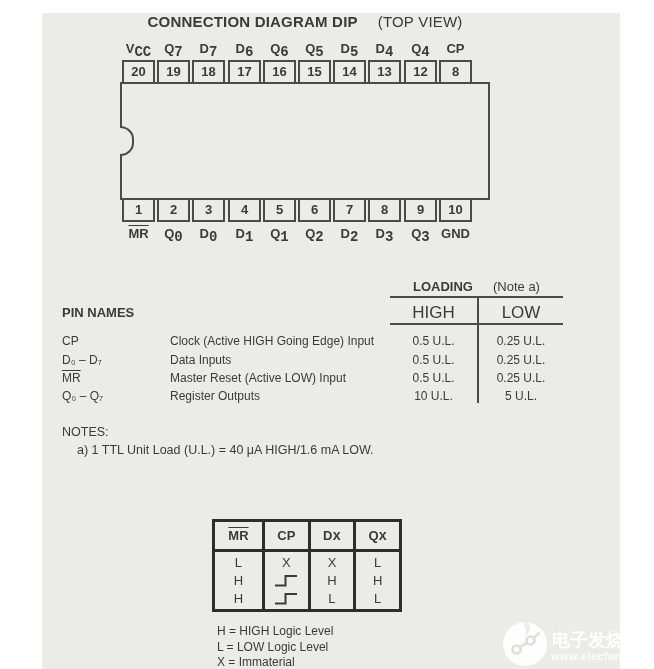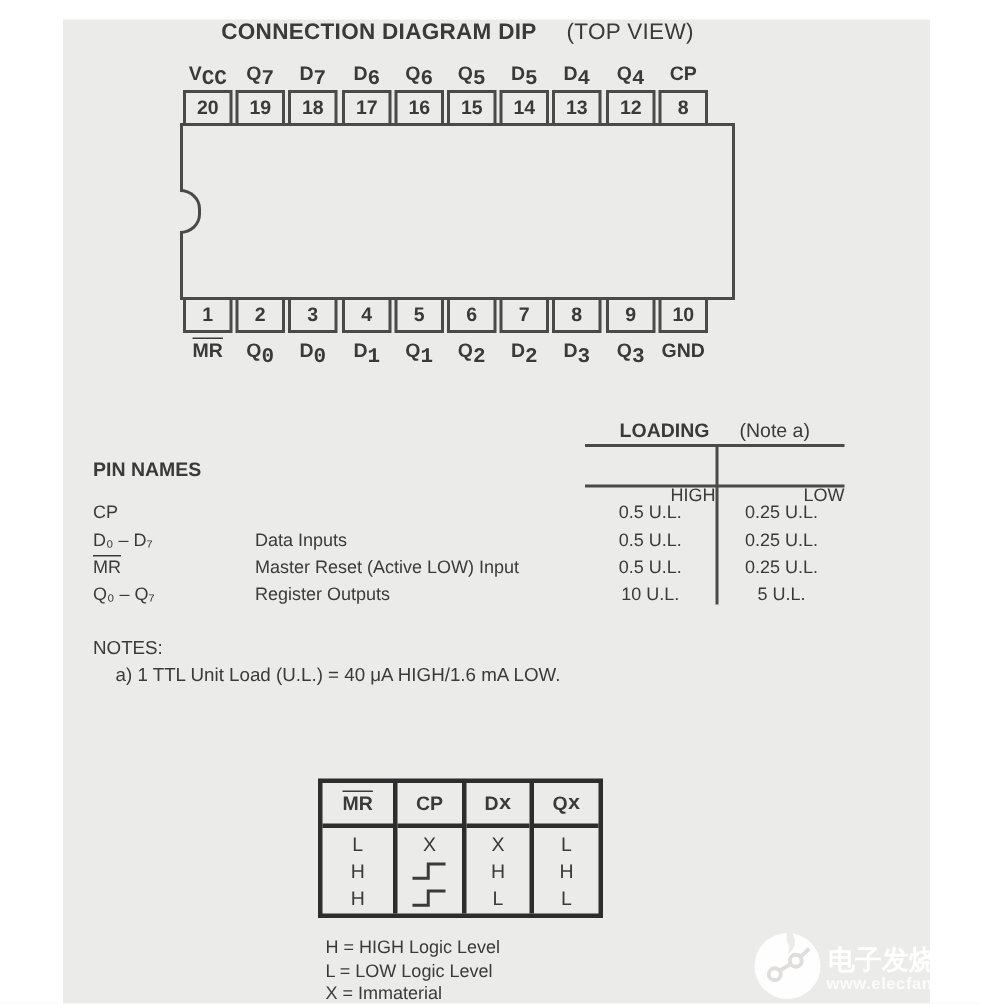--- a/index.html
+++ b/index.html
@@ -24,21 +24,21 @@
   .dipbody{left:120px;top:82px;width:370px;height:118px;border:2px solid #4a4a4a;
            box-sizing:border-box;background:#ebebe9;}
   .notch{position:absolute;left:-2px;top:50%;transform:translateY(-50%);width:14px;height:30px;
          background:#ebebe9;border:2px solid #4a4a4a;border-left:none;box-sizing:border-box;
          border-top-right-radius:16px 15px;border-bottom-right-radius:16px 15px;}
   
   .loadhdr{left:390px;top:279px;width:173px;font-size:13px;text-align:center;}
   .loadhdr .note{font-weight:400;margin-left:20px;}
   .hline{height:2px;background:#4a4a4a;}
   .vline{width:2px;background:#4a4a4a;}
-  .colhdr{top:303px;font-size:12px;text-align:right;margin-top:20px;}
+  .colhdr{top:303px;font-size:17px;text-align:center;}
   .pinnames{left:62px;top:305px;font-size:13px;}
   .prow-name{left:62px;font-size:12px;}
   .prow-desc{left:170px;font-size:12px;}
   .prow-high{left:390px;width:87px;font-size:12px;text-align:center;}
   .prow-low{left:479px;width:84px;font-size:12px;text-align:center;}
   
   .notes-h{left:62px;top:425px;font-size:12.5px;}
   .notes-a{left:77px;top:443px;font-size:12.5px;}
   
   .tt-title{left:40px;top:501px;width:530px;font-size:13.5px;}
@@ -119,20 +119,21 @@
   </div>
   <div class="abs hline" style="left:390px;top:296px;width:173px"></div>
   <div class="abs colhdr" style="left:390px;width:87px">HIGH</div>
   <div class="abs colhdr" style="left:479px;width:84px">LOW</div>
   <div class="abs hline" style="left:390px;top:323px;width:173px"></div>
   <div class="abs vline" style="left:477px;top:296px;height:107px"></div>
 
   <div class="abs pinnames b">PIN NAMES</div>
 
   <div class="abs prow-name" style="top:334px">CP</div>
+  <div class="abs prow-desc" style="top:334px">Clock (Active HIGH Going Edge) Input</div>
   <div class="abs prow-high" style="top:334px">0.5 U.L.</div>
   <div class="abs prow-low" style="top:334px">0.25 U.L.</div>
 
   <div class="abs prow-name" style="top:353px">D₀ – D₇</div>
   <div class="abs prow-desc" style="top:353px">Data Inputs</div>
   <div class="abs prow-high" style="top:353px">0.5 U.L.</div>
   <div class="abs prow-low" style="top:353px">0.25 U.L.</div>
 
   <div class="abs prow-name ovl" style="top:371px">MR</div>
   <div class="abs prow-desc" style="top:371px">Master Reset (Active LOW) Input</div>

